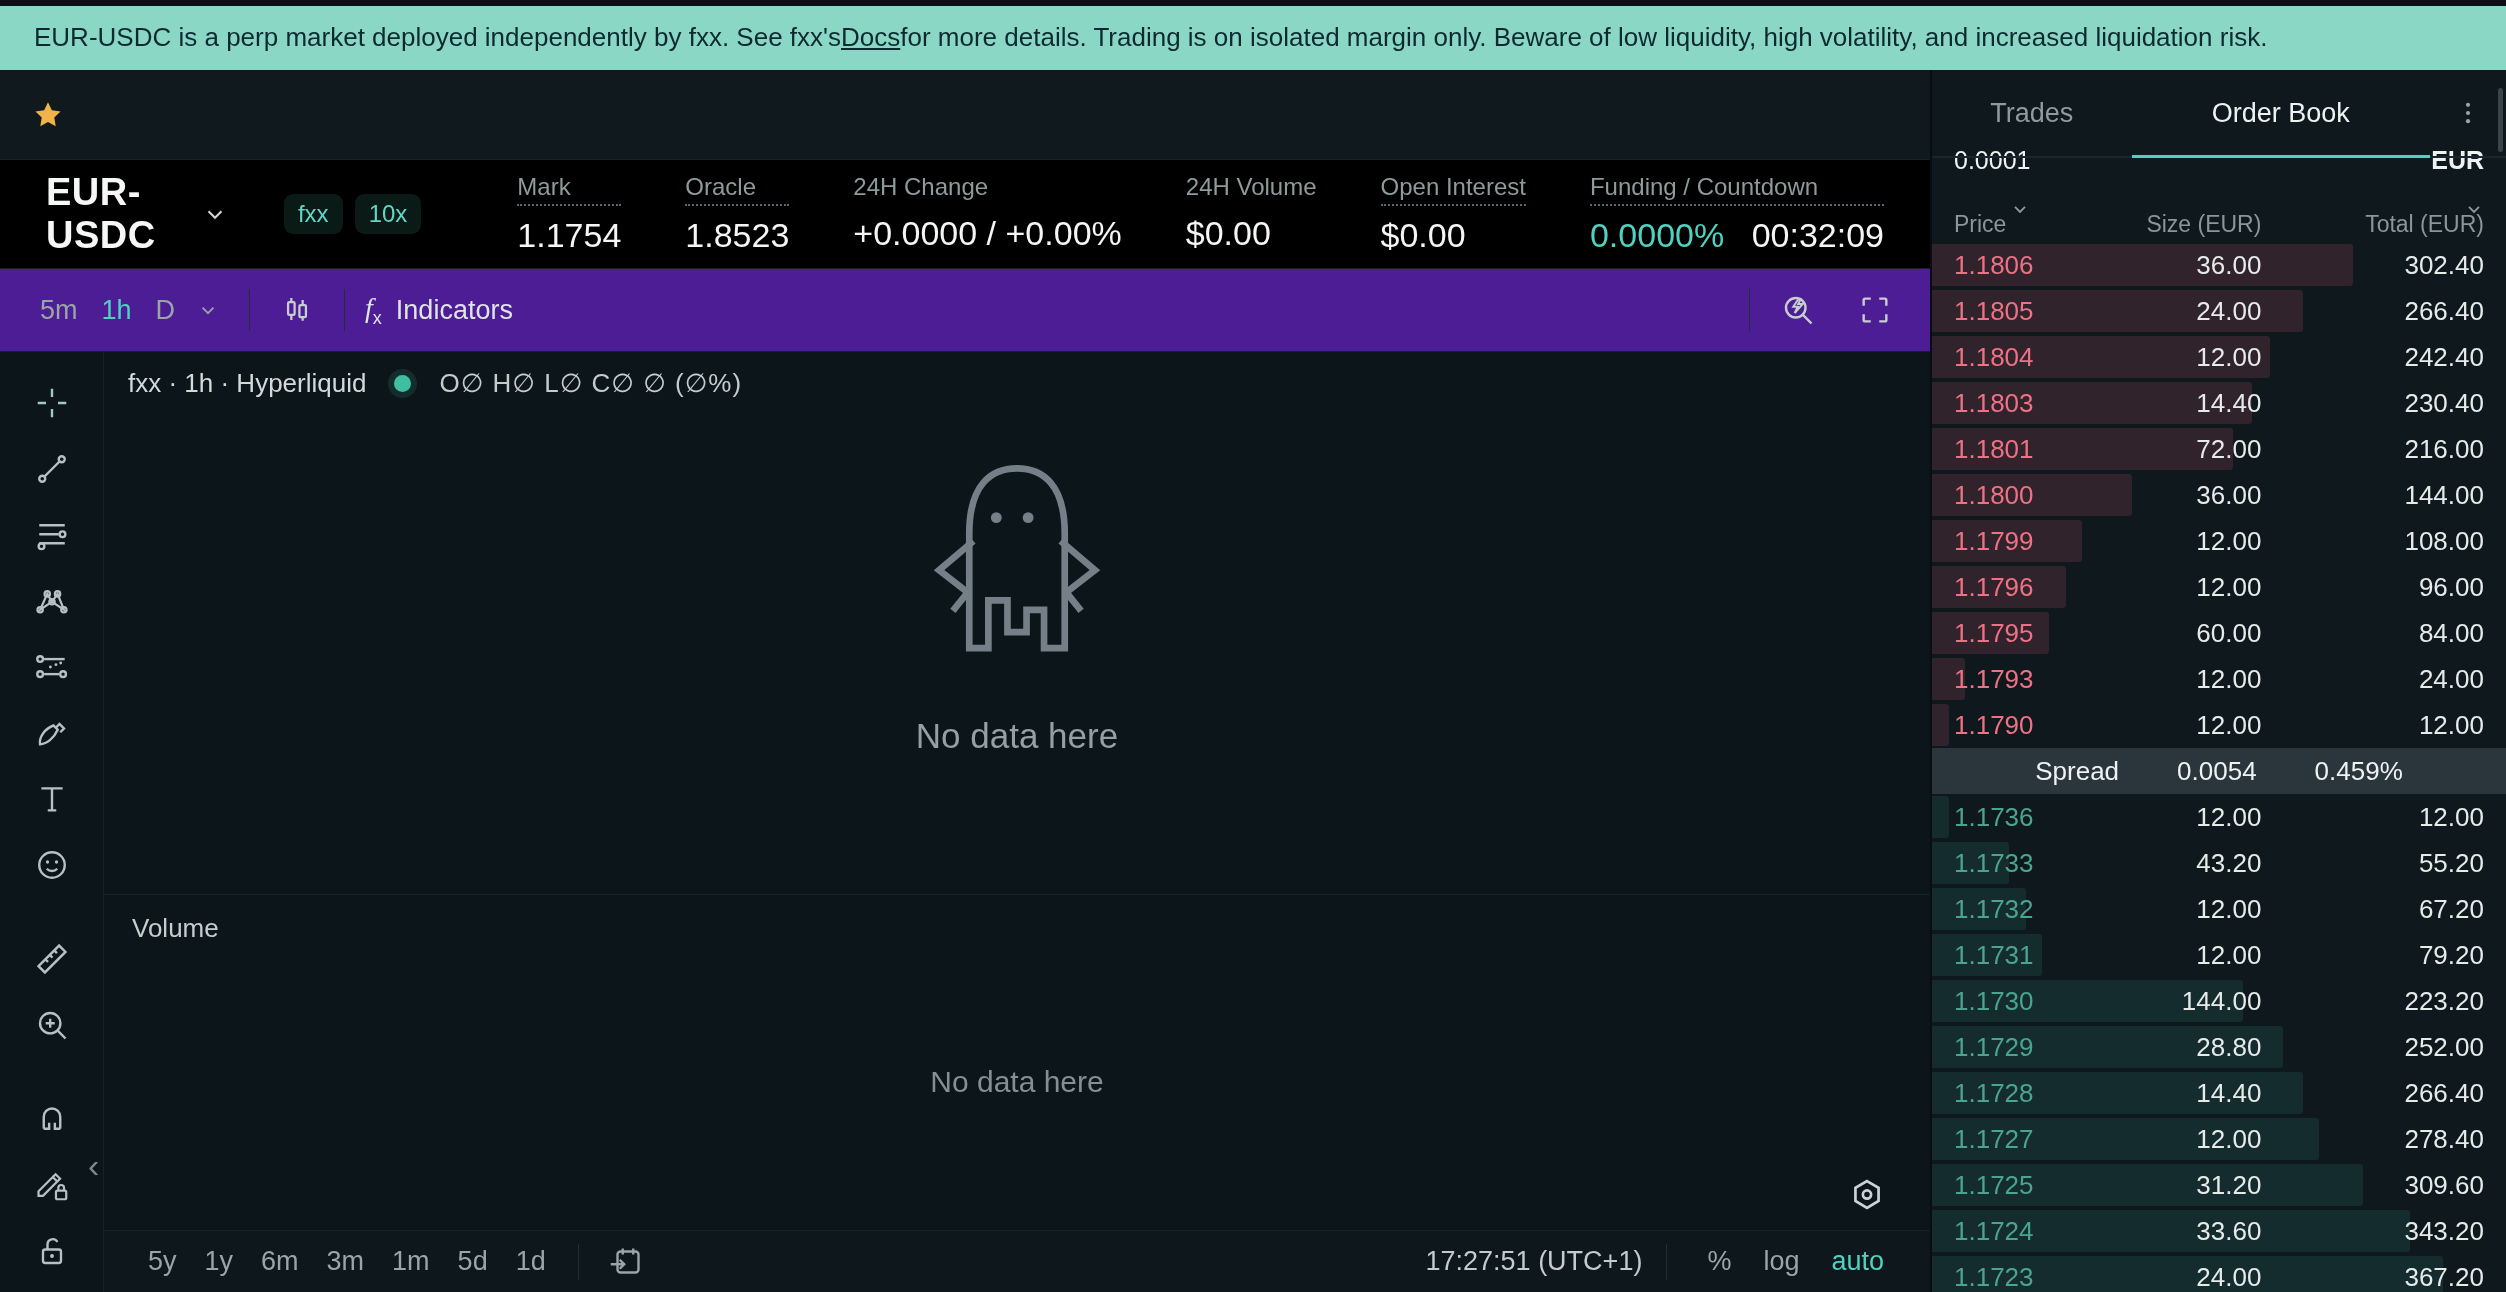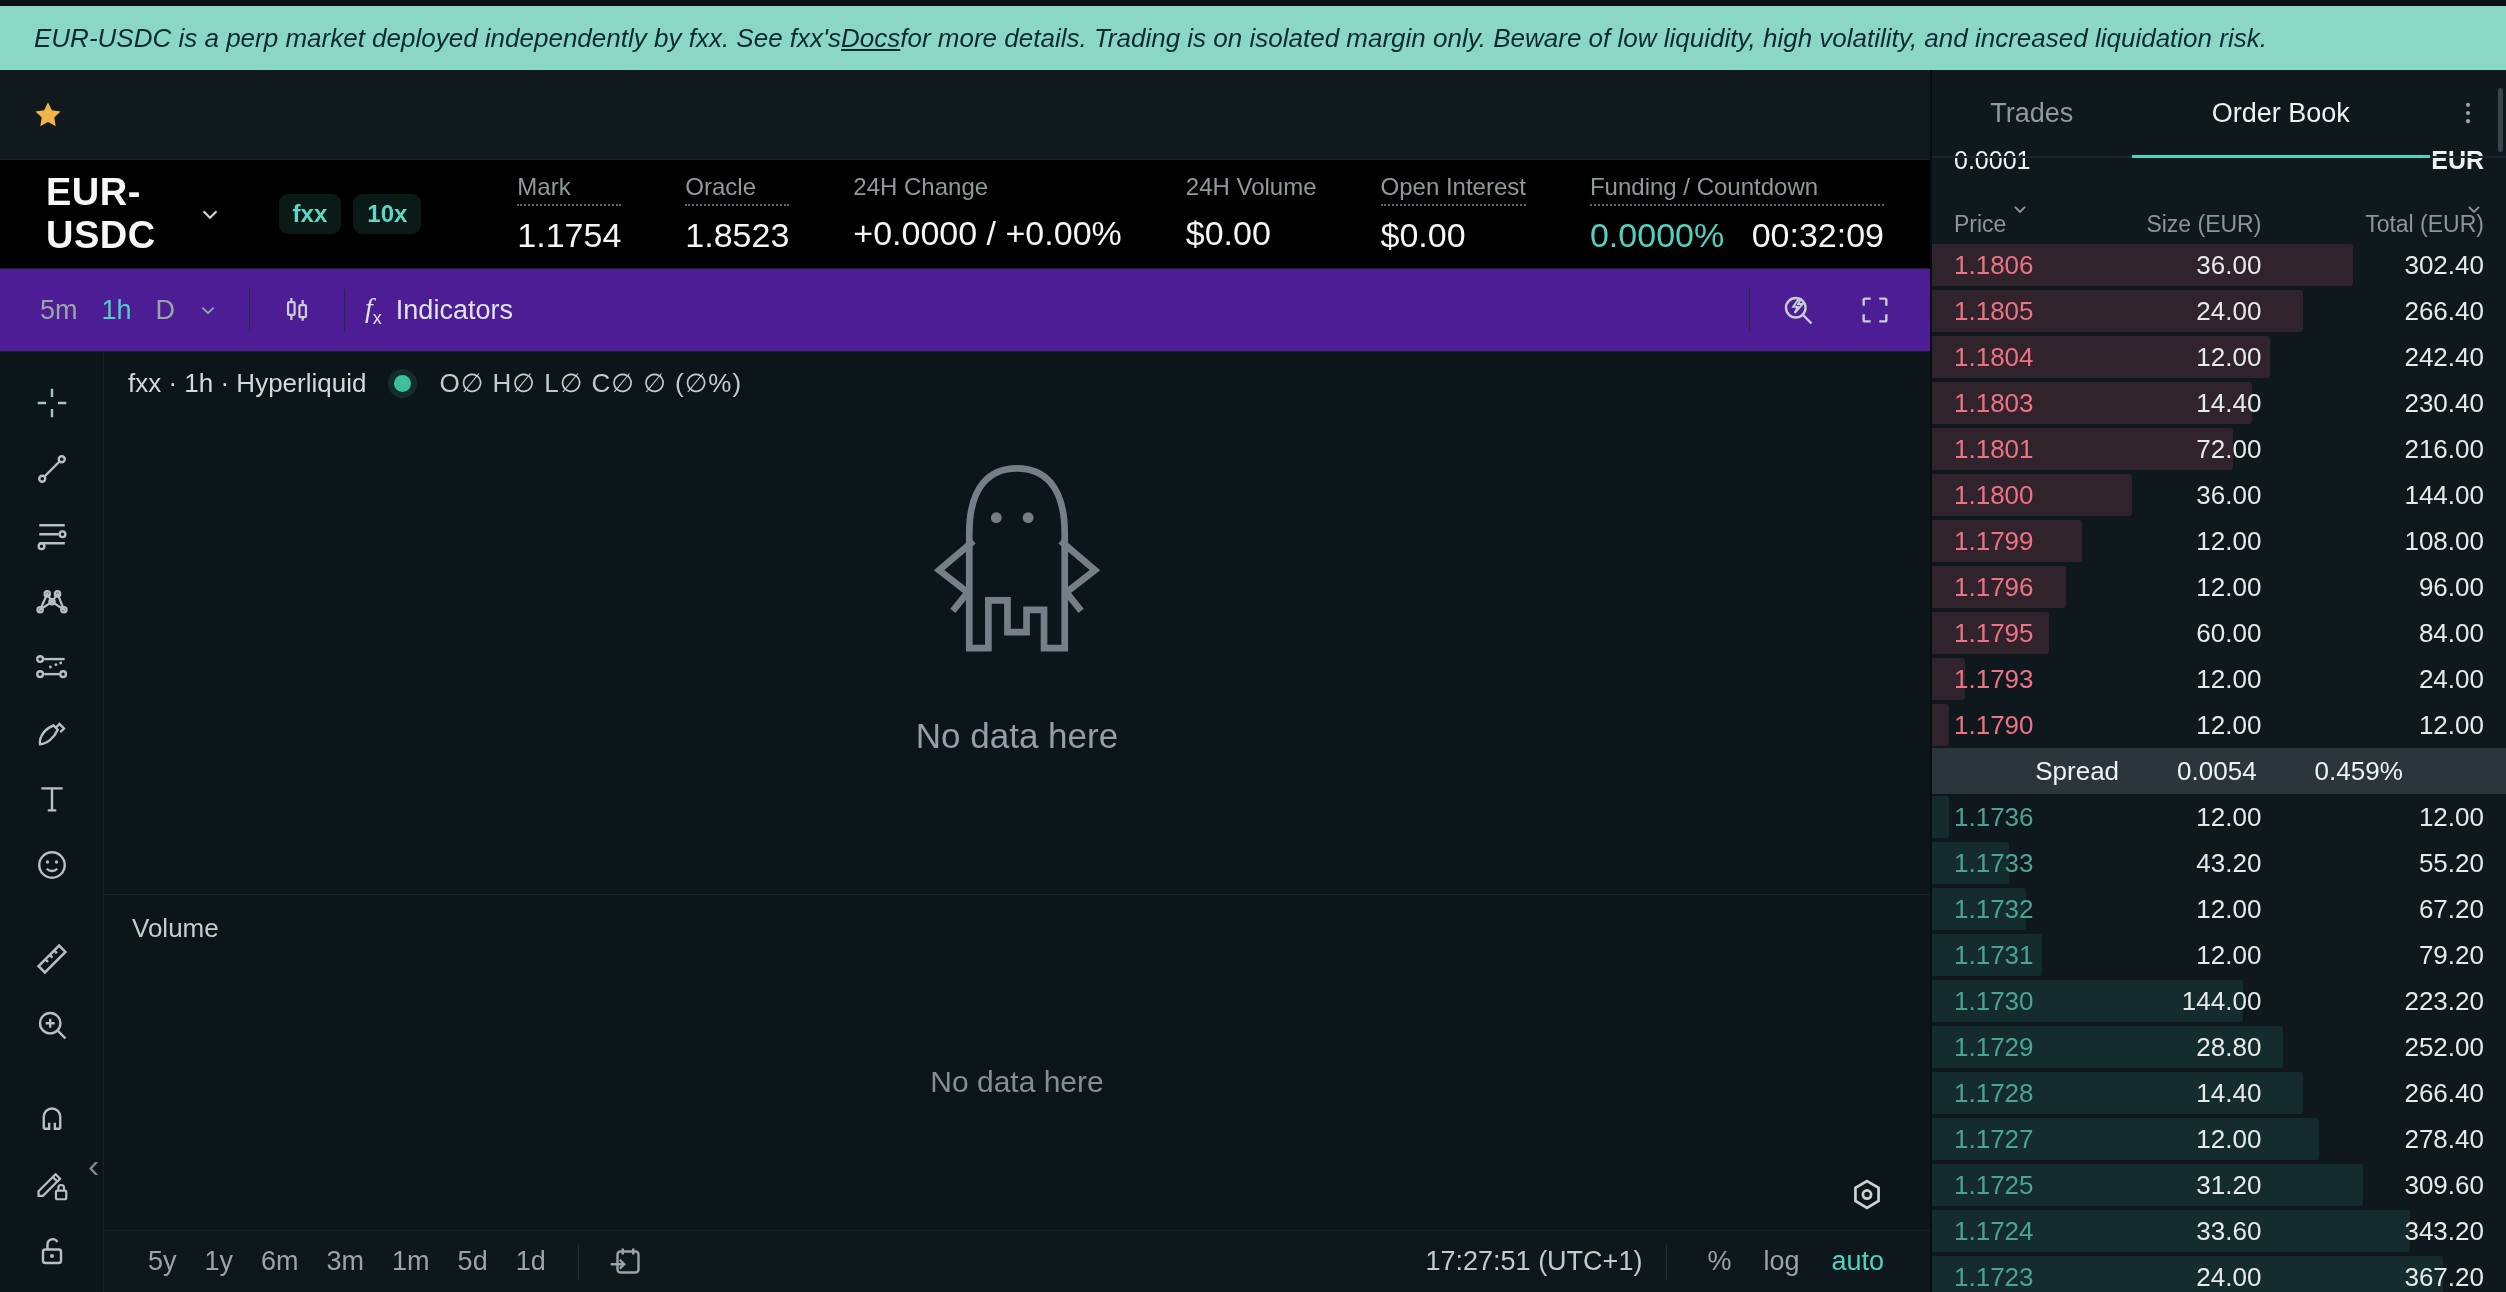--- a/index.html
+++ b/index.html
@@ -7,36 +7,35 @@
   body {
     width:2506px; height:1292px; overflow:hidden;
     background:#0a1114; color:#f1f5f4;
     font-family:"Liberation Sans","DejaVu Sans",sans-serif;
   }
   .app { width:2506px; height:1292px; display:flex; flex-direction:column; }
 
   
   .banner {
     height:70px; flex:0 0 70px; background:#8bd7c6; color:#0d2a31;
-    display:flex; align-items:center; padding:16px 34px; font-size:26px;
+    display:flex; align-items:flex-start; padding:16px 34px; font-size:26px;
     border-top:6px solid #0a1114;
-    font-style:italic;
   }
   .banner a { color:#0d2a31; text-decoration:underline; cursor:pointer; }
 
   .main { flex:1; display:flex; min-height:0; }
 
   
   .left-col { width:1930px; flex:0 0 1930px; display:flex; flex-direction:column; background:#0e171c; min-width:0; }
 
   .fav-bar { height:90px; flex:0 0 90px; display:flex; align-items:center; padding:0 32px; background:#10191e; border-bottom:1px solid #172228; }
 
   .symbol-row { height:108px; flex:0 0 108px; display:flex; align-items:center; padding:0 46px; background:#000000; gap:0; }
   .symbol-name { font-size:38px; font-weight:bold; letter-spacing:.5px; color:#f5f8f7; cursor:pointer; display:flex; align-items:center; gap:18px; }
-  .badges { display:flex; gap:12px; margin-left:56px;font-weight:bold; }
+  .badges { display:flex; gap:12px; margin-left:56px; }
   .badge { background:rgba(80,210,193,.12); color:#5fd6c6; font-size:24px; padding:6px 14px; border-radius:9px; }
   .stats { display:flex; gap:64px; margin-left:96px; }
   .stat-label { font-size:24px; color:#8e9a9c; padding-bottom:3px; white-space:nowrap; }
   .stat-label.dotted { border-bottom:2px dotted #5a676c; }
   .stat-value { font-size:34px; color:#f3f6f5; margin-top:10px; white-space:nowrap; }
   .stat-value .accent { color:#50d2c1; }
   .stat-value .v2 { margin-left:18px; }
 
   
   .chart-toolbar {

